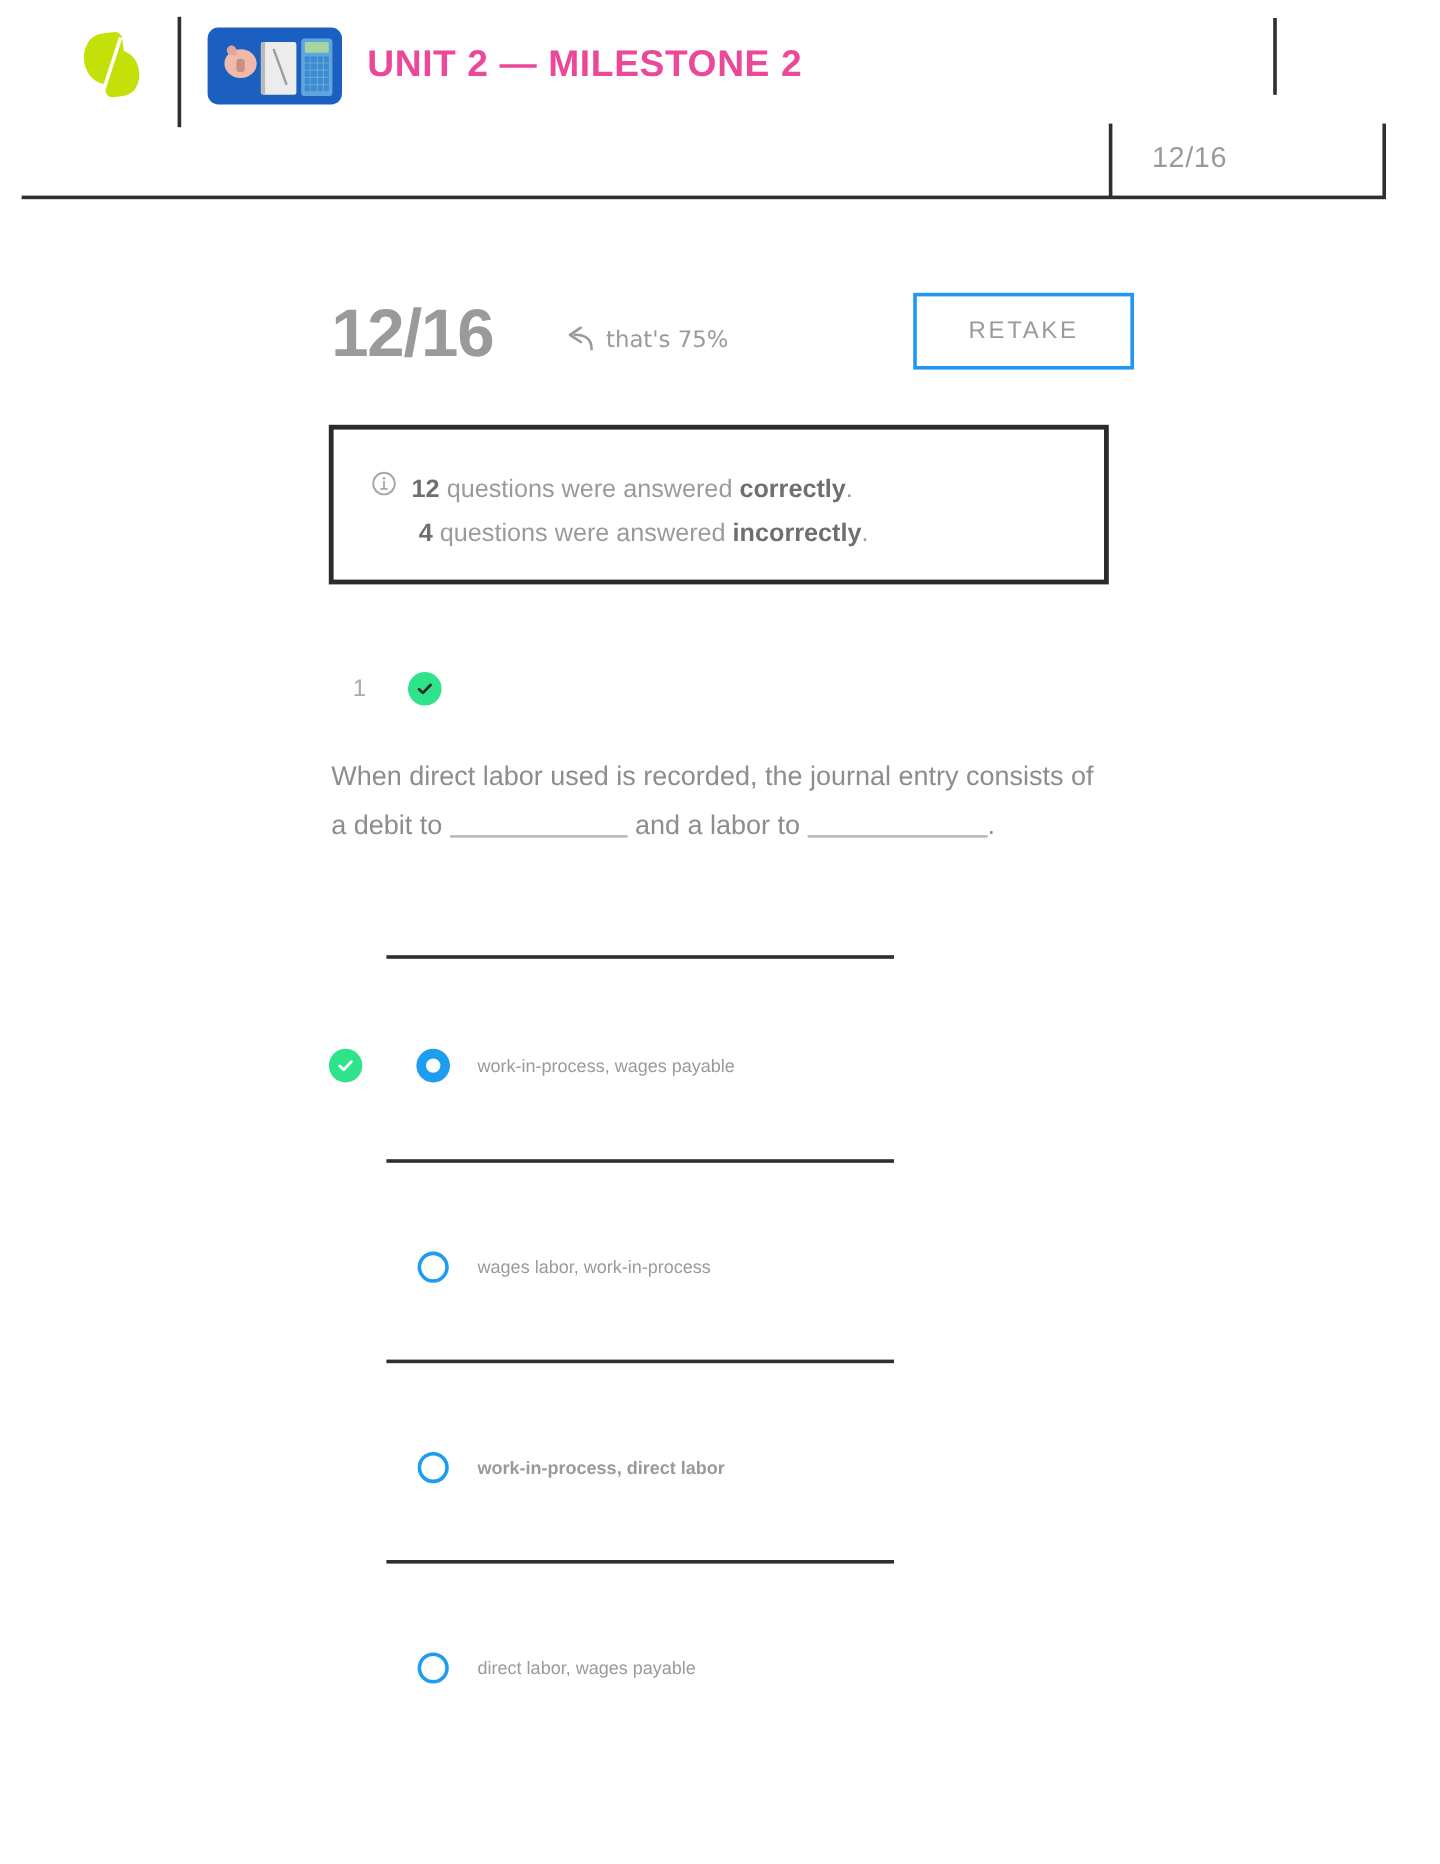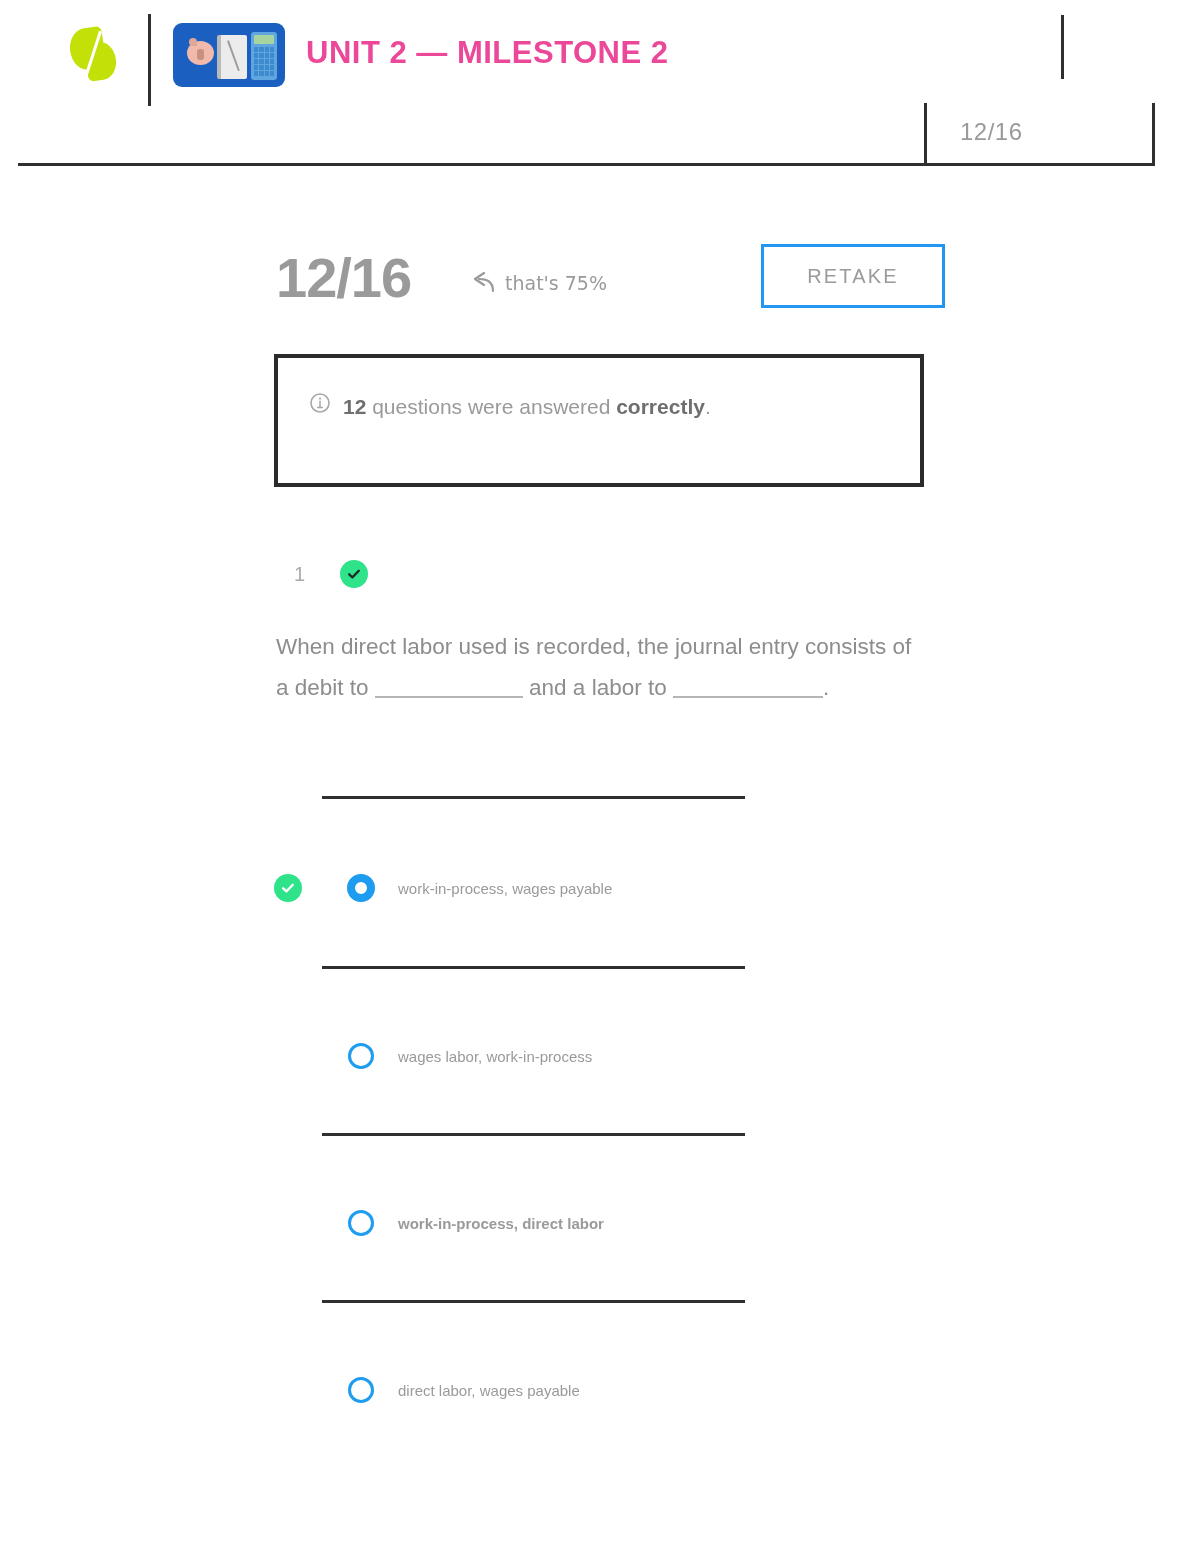--- a/index.html
+++ b/index.html
@@ -270,20 +270,25 @@
           <circle cx="11" cy="11" r="9" stroke="#a8a8a8" stroke-width="1.6" fill="none"></circle>
           <circle cx="11" cy="6.6" r="1.1" fill="#a8a8a8"></circle>
           <path d="M11 9.3 V15.4 M8.6 15.4 H13.4" stroke="#a8a8a8" stroke-width="1.5" fill="none" stroke-linecap="round"></path>
         </svg>
       </span>
       <span>
         <b>12</b><span> questions were answered </span><b>correctly</b><span>.</span>
       </span>
     </div>
 
+    <div class="info-line l2">
+      <span>
+        <b>4</b><span> questions were answered </span><b>incorrectly</b><span>.</span>
+      </span>
+    </div>
   </div>
 
   <div class="q-head">
     <span class="q-num">1</span>
     <span class="badge-correct">
       <svg width="16" height="16" viewBox="0 0 16 16">
         <path d="M3.2 8.3 L6.4 11.4 L12.8 4.8" stroke="#1f2b26" stroke-width="2.3" fill="none" stroke-linecap="round" stroke-linejoin="round"></path>
       </svg>
     </span>
   </div>

